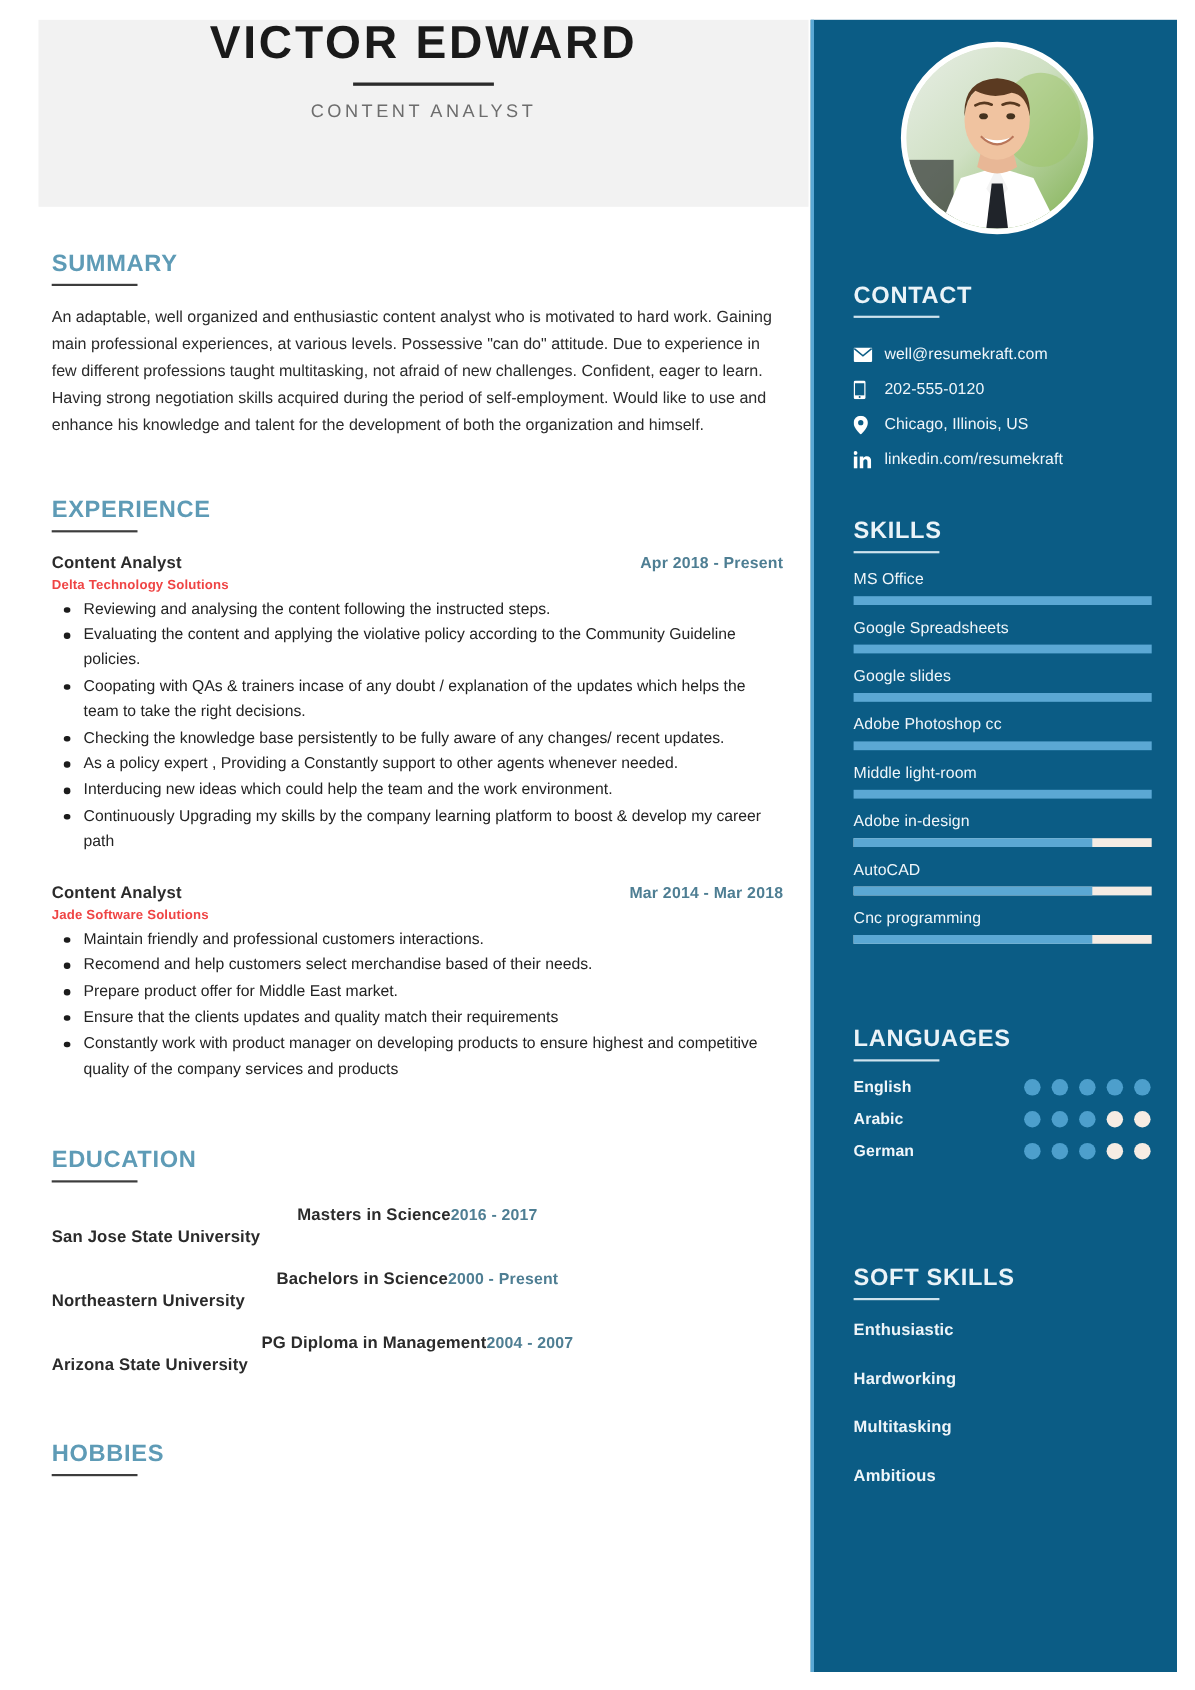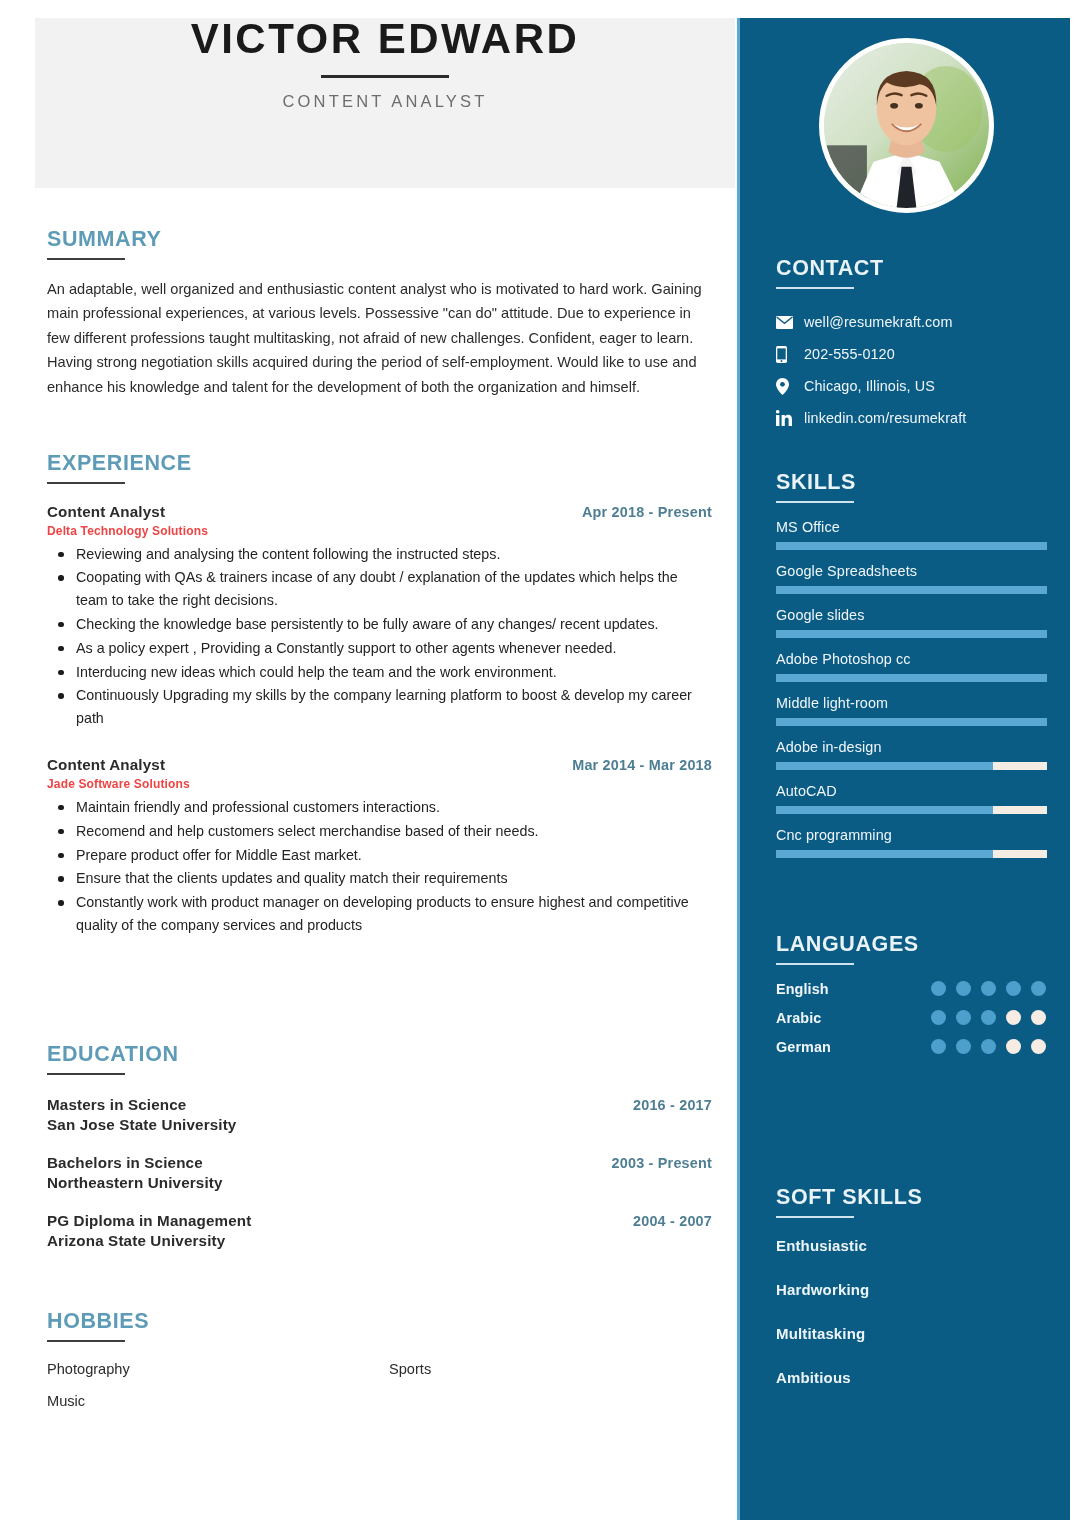--- a/index.html
+++ b/index.html
@@ -124,21 +124,21 @@
     left: 11px; top: 9px;
     width: 5.5px; height: 5.5px;
     border-radius: 50%;
     background: #1c1c1c;
   }
 
   
   .edu-item { margin-top: 21px; }
   .edu-row {
     display: flex;
-    justify-content: space-between;
+    justify-content: center;
     align-items: baseline;
   }
   .edu-degree {
     font-size: 15.2px;
     font-weight: 700;
     color: #2b2b2b;
     letter-spacing: 0.15px;
   }
   .edu-date {
     font-size: 14.4px;
@@ -303,20 +303,21 @@
       <div class="heading-rule"></div>
 
       <div class="job" style="margin-top:19px;">
         <div class="job-row">
           <span class="job-title">Content Analyst</span>
           <span class="job-date">Apr 2018 - Present</span>
         </div>
         <div class="job-company">Delta Technology Solutions</div>
         <ul class="bullets">
           <li>Reviewing and analysing the content following the instructed steps.</li>
+          <li>Evaluating the content and applying the violative policy according to the Community Guideline policies.</li>
           <li>Coopating with QAs &amp; trainers incase of any doubt / explanation of the updates which helps the team to take the right decisions.</li>
           <li>Checking the knowledge base persistently to be fully aware of any changes/ recent updates.</li>
           <li>As a policy expert , Providing a Constantly support to other agents whenever needed.</li>
           <li>Interducing new ideas which could help the team and the work environment.</li>
           <li>Continuously Upgrading my skills by the company learning platform to boost &amp; develop my career path</li>
         </ul>
       </div>
 
       <div class="job" style="margin-top:26px;">
         <div class="job-row">
@@ -342,42 +343,37 @@
         <div class="edu-row">
           <span class="edu-degree">Masters in Science</span>
           <span class="edu-date">2016 - 2017</span>
         </div>
         <div class="edu-school">San Jose State University</div>
       </div>
 
       <div class="edu-item">
         <div class="edu-row">
           <span class="edu-degree">Bachelors in Science</span>
-          <span class="edu-date">2003 - Present</span>
+          <span class="edu-date">2000 - Present</span>
         </div>
         <div class="edu-school">Northeastern University</div>
       </div>
 
       <div class="edu-item">
         <div class="edu-row">
           <span class="edu-degree">PG Diploma in Management</span>
           <span class="edu-date">2004 - 2007</span>
         </div>
         <div class="edu-school">Arizona State University</div>
       </div>
     </div>
 
     <div class="section" style="top:1310px;">
       <div class="section-heading">HOBBIES</div>
       <div class="heading-rule"></div>
-      <div id="hobbies-grid">
-        <div class="hobby-item">Photography</div>
-        <div class="hobby-item">Sports</div>
-        <div class="hobby-item">Music</div>
-      </div>
     </div>
 
   </div>
 
   <div id="sidebar">
 
     <div id="photo-wrap">
       <svg id="photo-svg" viewBox="0 0 100 100">
         <defs>
           <linearGradient id="bgGrad" x1="0" y1="0" x2="1" y2="1">
@@ -558,21 +554,21 @@
               <span class="dot on"></span>
               <span class="dot on"></span>
               <span class="dot"></span>
               <span class="dot"></span>
             </span>
         </div>
 
       </div>
     </div>
 
-    <div class="side-section" style="top:1168px;">
+    <div class="side-section" style="top:1132px;">
       <div class="side-heading">SOFT SKILLS</div>
       <div class="side-rule"></div>
       <div class="soft-list">
         <div class="soft-item">Enthusiastic</div>
         <div class="soft-item">Hardworking</div>
         <div class="soft-item">Multitasking</div>
         <div class="soft-item">Ambitious</div>
       </div>
     </div>
 

